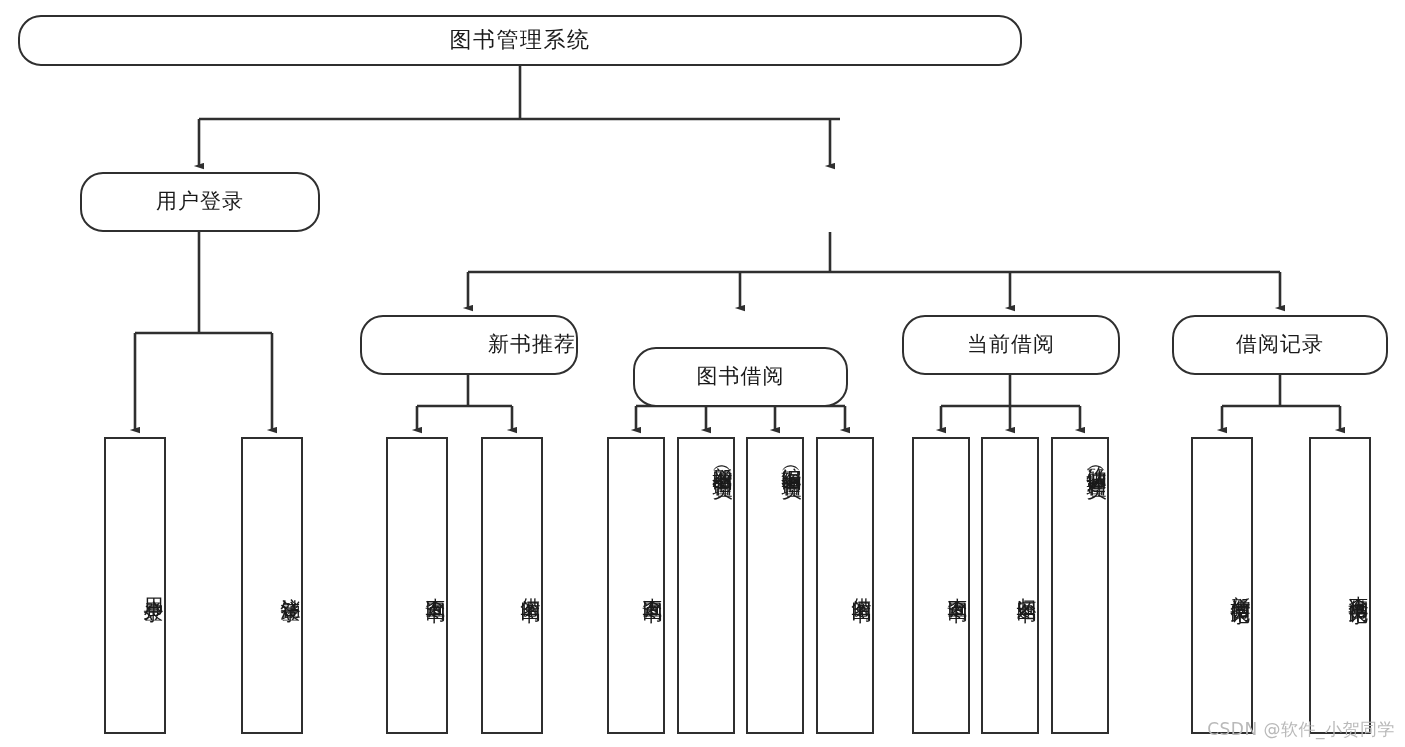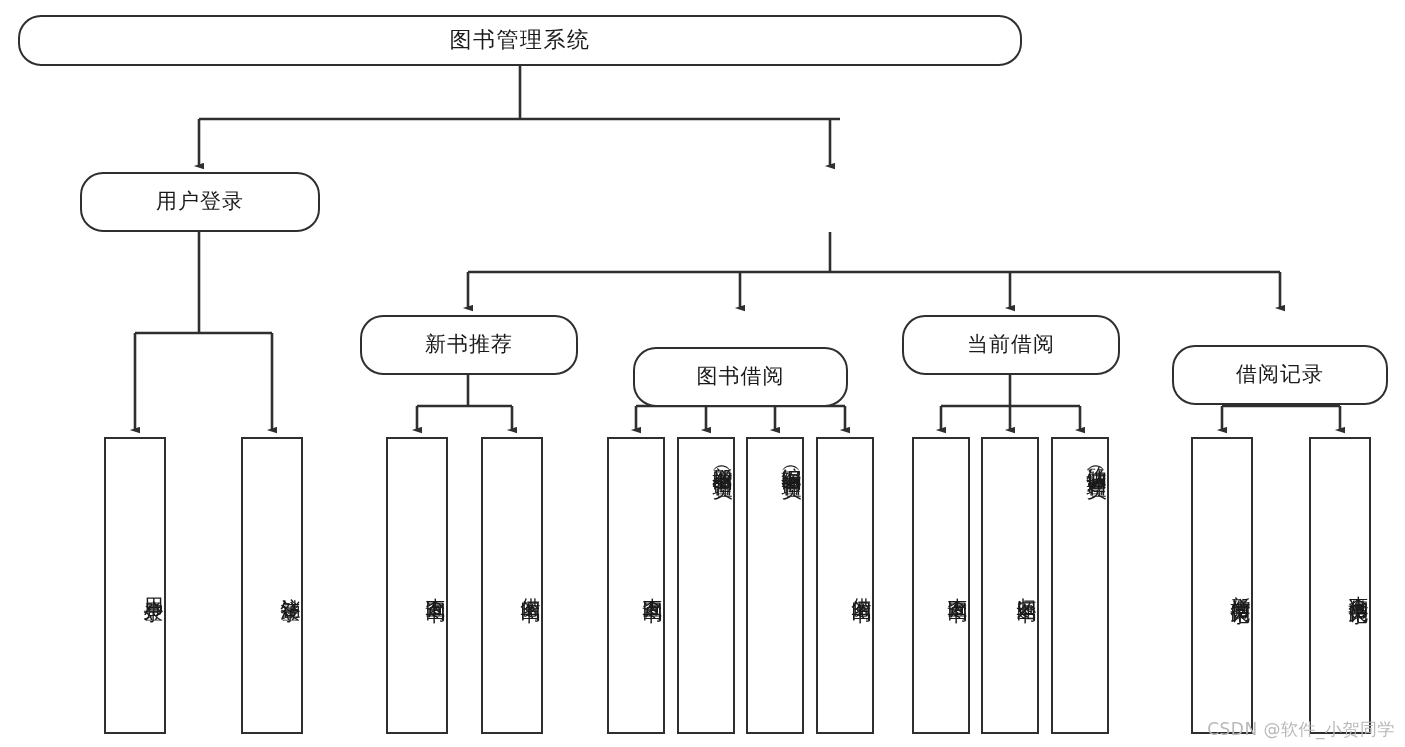--- a/index.html
+++ b/index.html
@@ -130,30 +130,30 @@
   </svg>
 
   <div class="node node-h node-root" style="left:18px; top:15px; width:1004px; height:51px;">
     <span>图书管理系统</span>
   </div>
 
   <div class="node node-h" style="left:80px; top:172px; width:240px; height:60px;">
     <span>用户登录</span>
   </div>
 
-  <div class="node node-h" style="left:360px; top:315px; width:218px; height:60px;">
+  <div class="node node-h" style="left:360px; top:315px; width:218px; height:60px;justify-content:flex-end;">
     <span>新书推荐</span>
   </div>
   <div class="node node-h" style="left:633px; top:315px; width:215px; height:60px;margin-top:32px;">
     <span>图书借阅</span>
   </div>
   <div class="node node-h" style="left:902px; top:315px; width:218px; height:60px;">
     <span>当前借阅</span>
   </div>
-  <div class="node node-h" style="left:1172px; top:315px; width:216px; height:60px;margin-top:30px;">
+  <div class="node node-h" style="left:1172px; top:315px; width:216px; height:60px;">
     <span>借阅记录</span>
   </div>
 
   <div class="node node-v center-v" style="left:104px; top:437px; width:62px; height:297px;">
     <span>用户登录</span>
   </div>
   <div class="node node-v center-v" style="left:241px; top:437px; width:62px; height:297px;">
     <span>注销登录</span>
   </div>
 

